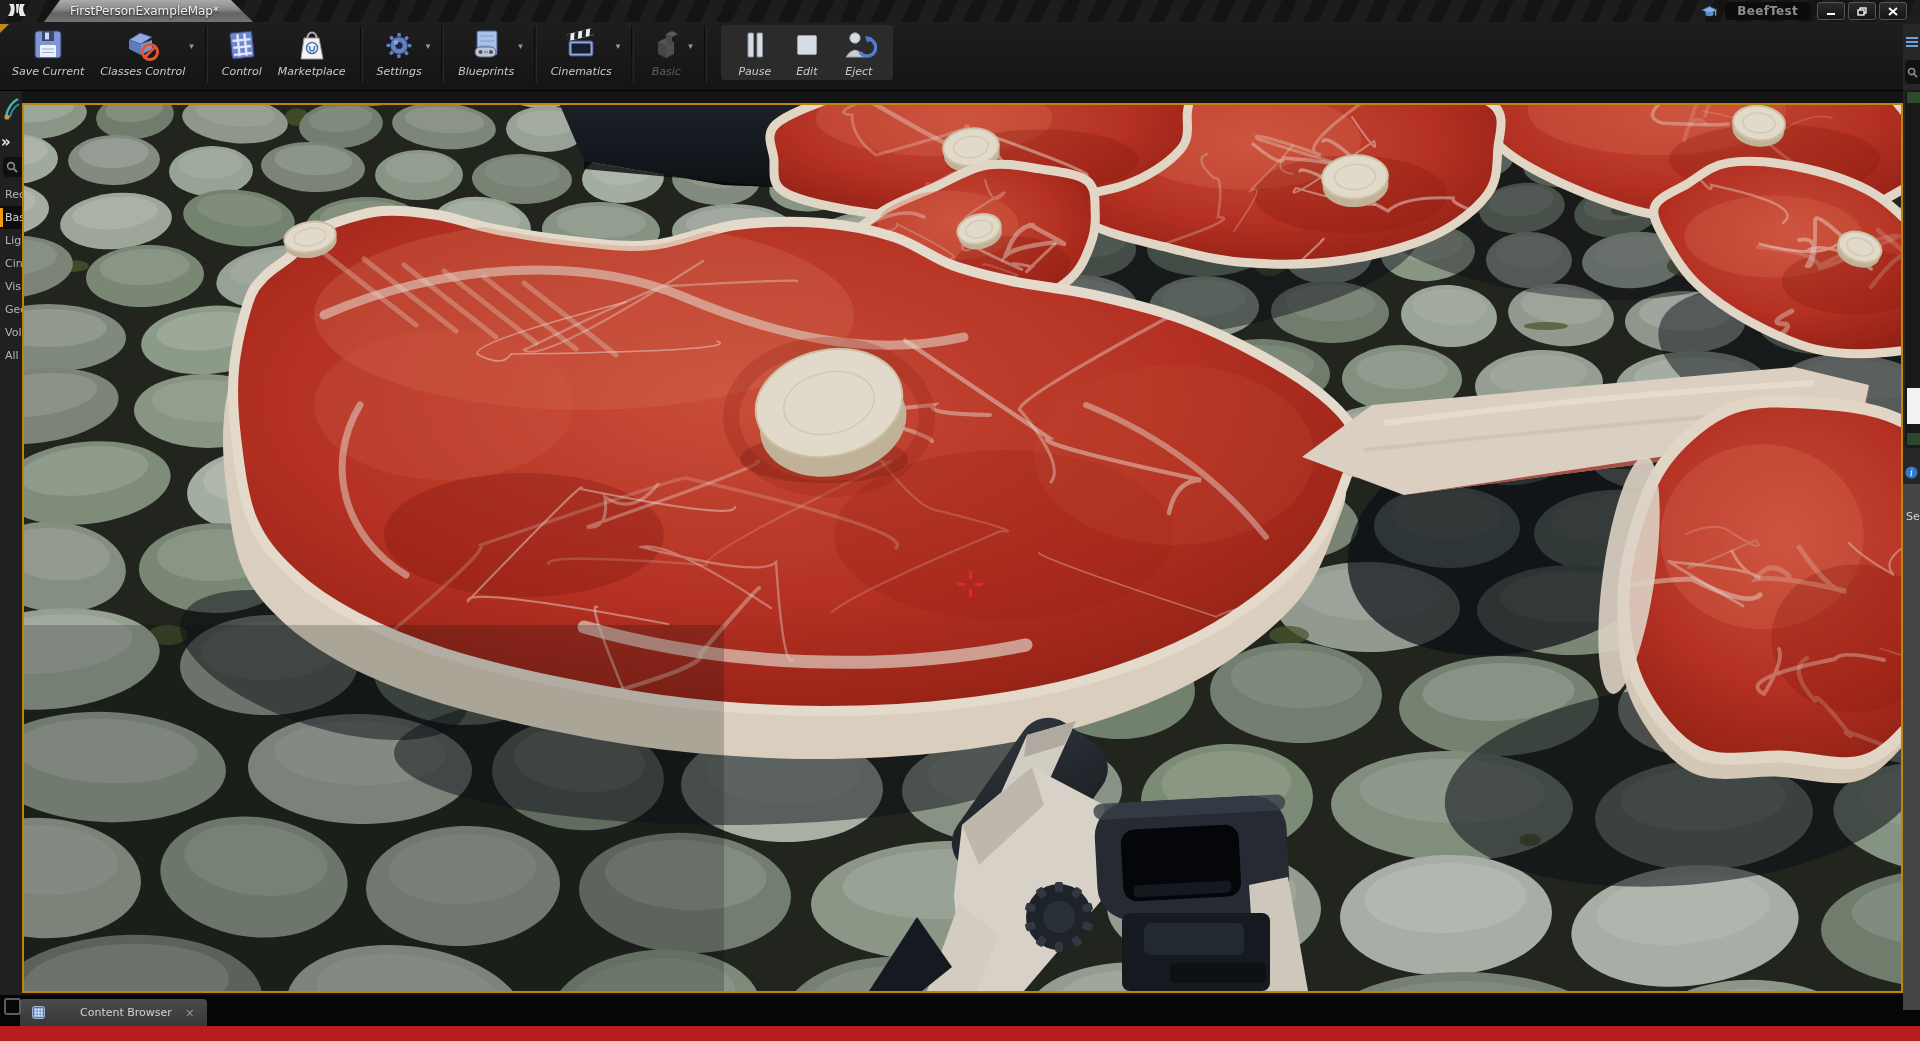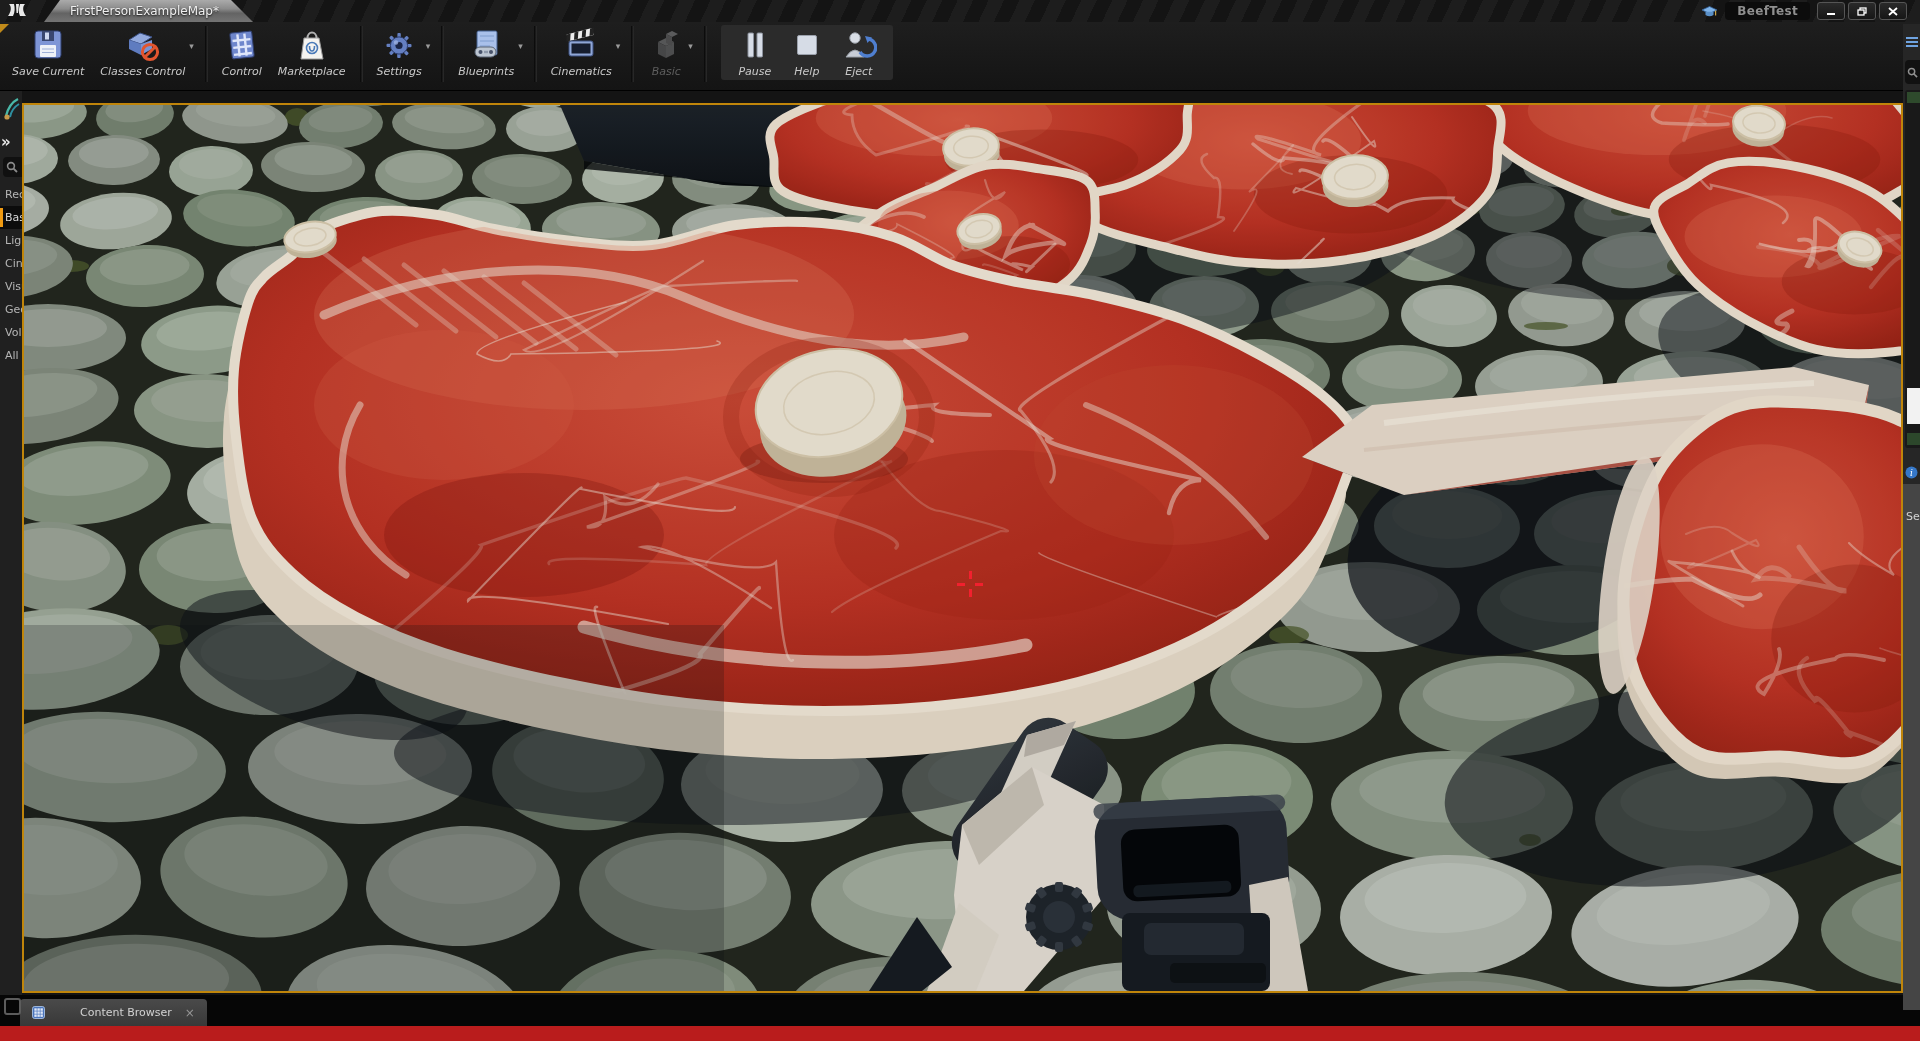--- a/index.html
+++ b/index.html
@@ -294,21 +294,21 @@
             </svg>
           </span>
           <span class="tlabel">Pause</span>
         </div>
         <div class="tbtn">
           <span class="ticon">
             <svg viewBox="0 0 36 36">
               <rect x="8.5" y="8.5" width="19" height="19" rx="1.5" fill="#d6dce6" stroke="#9aa0ab"></rect>
             </svg>
           </span>
-          <span class="tlabel">Help</span>
+          <span class="tlabel">Edit</span>
         </div>
         <div class="tbtn">
           <span class="ticon">
             <svg viewBox="0 0 36 36">
               <circle cx="14" cy="11" r="5.2" fill="#d8dde5" stroke="#9aa0a8"></circle>
               <path d="M5,30 q9,-14 18,0z" fill="#c8cdd6" stroke="#9aa0a8"></path>
               <path d="M19,25 a8.5,8.5 0 1 0 7,-13" fill="none" stroke="#4f7fd0" stroke-width="3.4"></path>
               <path d="M24,9 l7,1.5 -4.5,5.5z" fill="#4f7fd0"></path>
             </svg>
           </span>

